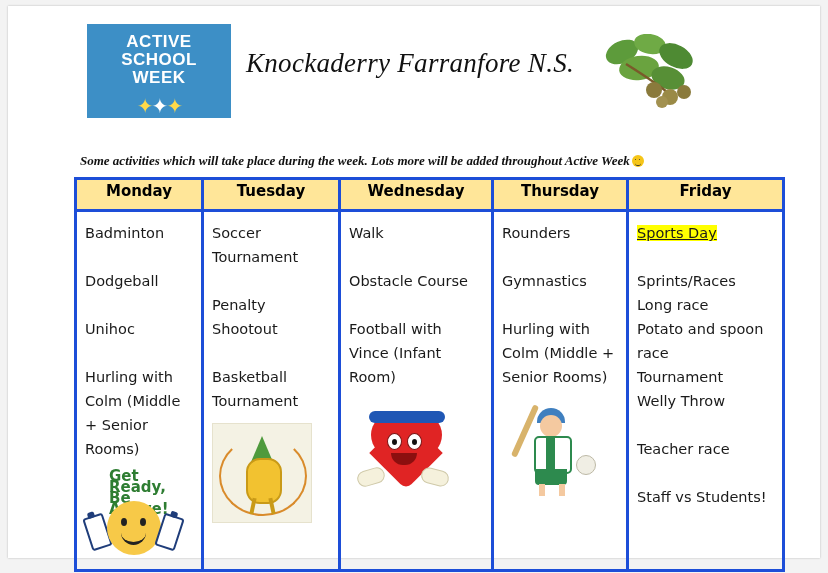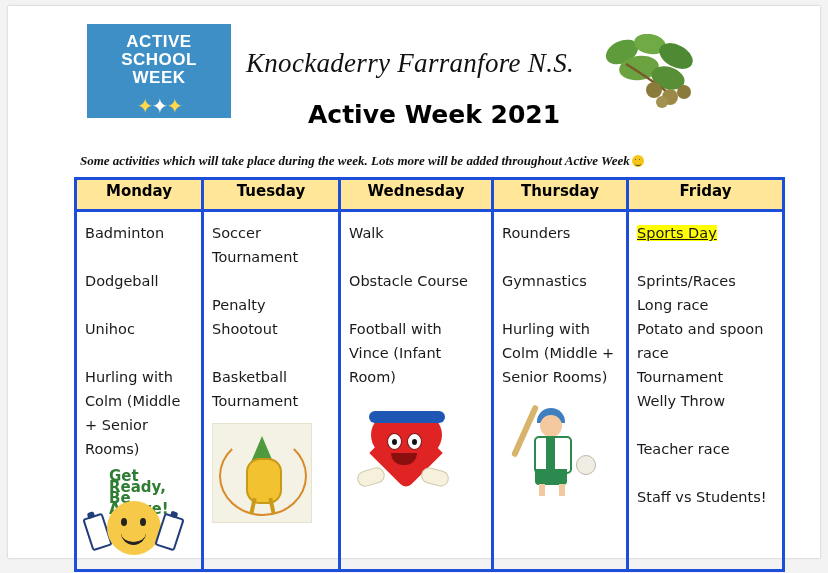--- a/index.html
+++ b/index.html
@@ -414,21 +414,20 @@
     <div class="logo">
       <div class="l1">ACTIVE</div>
       <div class="l2">SCHOOL</div>
       <div class="l3">WEEK</div>
       <div class="logo-star">
         <span class="s1">✦</span><span class="s2">✦</span><span class="s3">✦</span>
       </div>
     </div>
 
     <div class="school-name">Knockaderry Farranfore N.S.</div>
-    <div class="doc-title">Active Week 2021</div>
 
     <svg class="leaf" viewBox="0 0 120 76">
       <ellipse cx="30" cy="18" rx="17" ry="11" fill="#5d9b3b" transform="rotate(-25 30 18)"></ellipse>
       <ellipse cx="58" cy="10" rx="16" ry="10" fill="#6faa45" transform="rotate(10 58 10)"></ellipse>
       <ellipse cx="84" cy="22" rx="18" ry="11" fill="#4e8a33" transform="rotate(28 84 22)"></ellipse>
       <ellipse cx="47" cy="34" rx="20" ry="12" fill="#6aa33f" transform="rotate(-8 47 34)"></ellipse>
       <ellipse cx="76" cy="44" rx="17" ry="11" fill="#578f36" transform="rotate(18 76 44)"></ellipse>
       <path d="M34 30 C50 40, 66 50, 80 62" stroke="#7a5a2a" stroke-width="2.5" fill="none"></path>
       <circle cx="62" cy="56" r="8" fill="#8a7a3c"></circle>
       <circle cx="78" cy="63" r="8" fill="#9a8a46"></circle>

